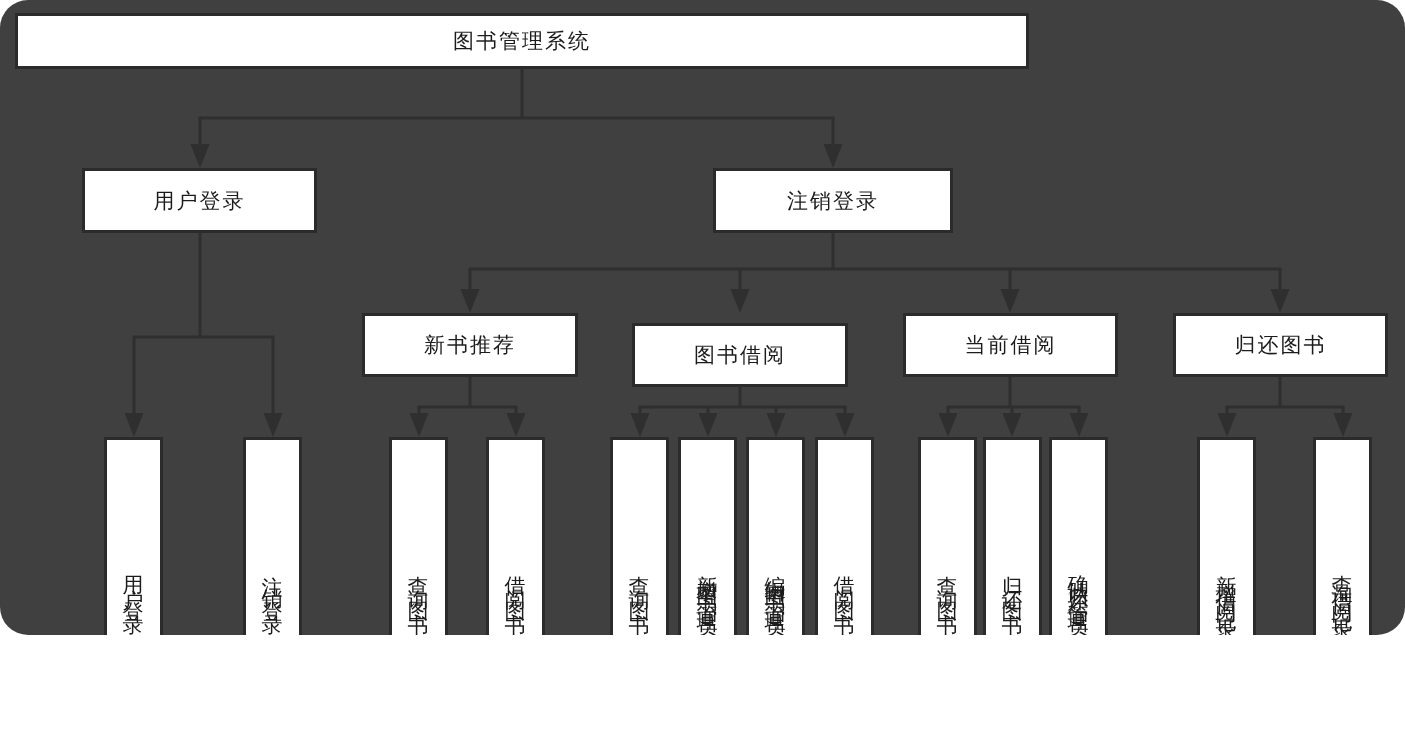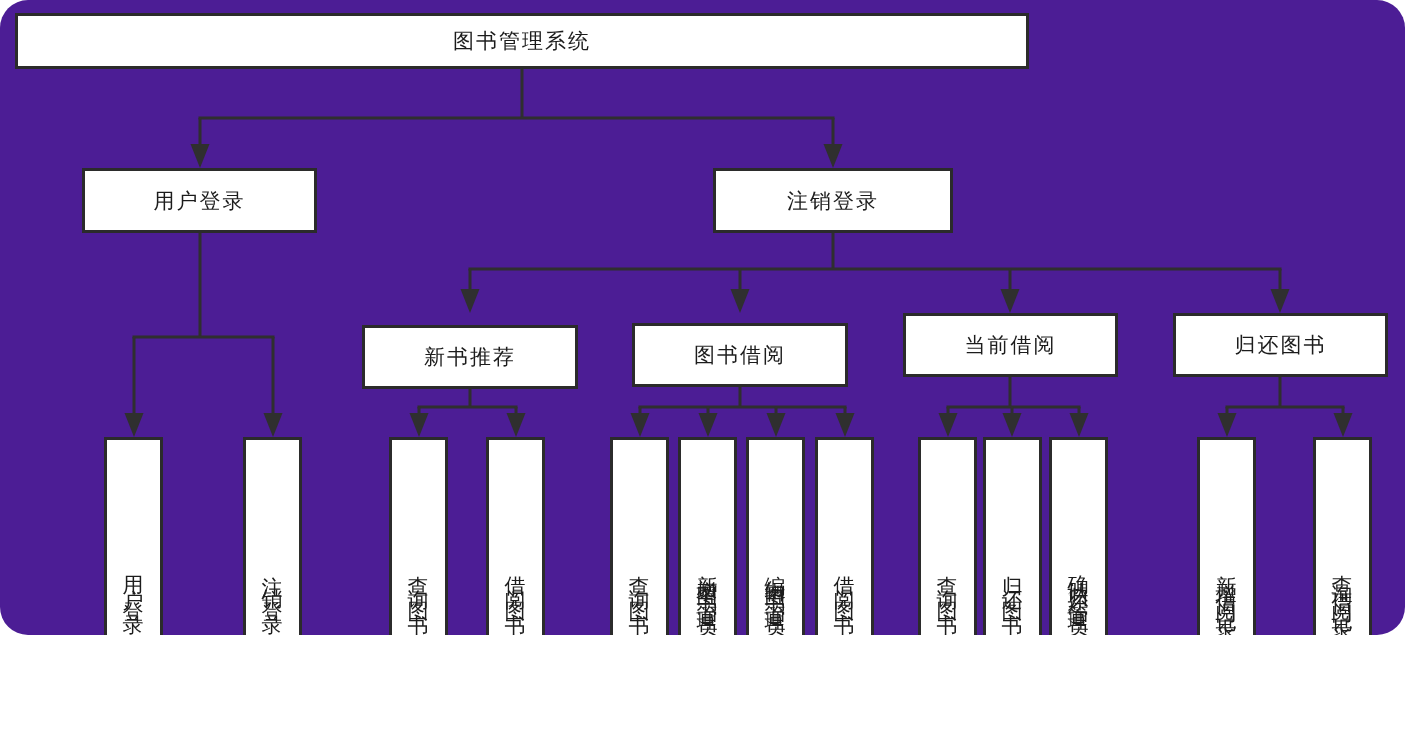--- a/index.html
+++ b/index.html
@@ -1,19 +1,19 @@
 <!DOCTYPE html>
 <html><head>
 <meta charset="utf-8">
 <style>
   html,body{margin:0;padding:0;background:#ffffff;}
   .stage{
     position:relative;
     width:1405px;height:635px;
-    background:#4c1d95;
+    background:#404040;
     font-family:"Liberation Sans","DejaVu Sans",sans-serif;
     overflow:hidden;
     border-radius:28px;
   }
   .connectors{
     position:absolute;left:0;top:0;width:1405px;height:747px;
     pointer-events:none;
   }
   .connectors line, .connectors polyline{
     stroke:#2f2f2f;stroke-width:3;fill:none;
@@ -130,21 +130,21 @@
     <span class="hlabel">图书管理系统</span>
   </div>
 
   <div class="node" style="left:82px;top:168px;width:229px;height:59px">
     <span class="hlabel">用户登录</span>
   </div>
   <div class="node" style="left:713px;top:168px;width:234px;height:59px">
     <span class="hlabel">注销登录</span>
   </div>
 
-  <div class="node" style="left:362px;top:325px;width:210px;height:58px">
+  <div class="node" style="left:362px;top:313px;width:210px;height:58px">
     <span class="hlabel">新书推荐</span>
   </div>
   <div class="node" style="left:632px;top:323px;width:210px;height:58px">
     <span class="hlabel">图书借阅</span>
   </div>
   <div class="node" style="left:903px;top:313px;width:209px;height:58px">
     <span class="hlabel">当前借阅</span>
   </div>
   <div class="node" style="left:1173px;top:313px;width:209px;height:58px">
     <span class="hlabel">归还图书</span>

